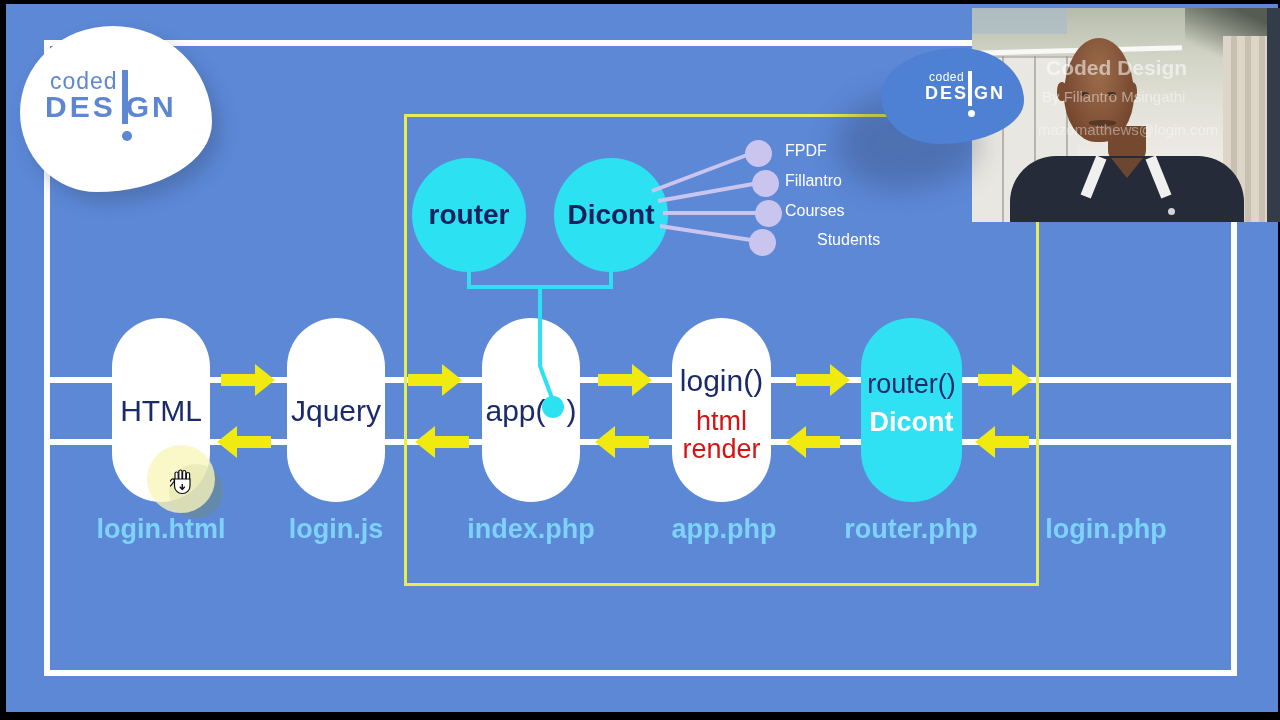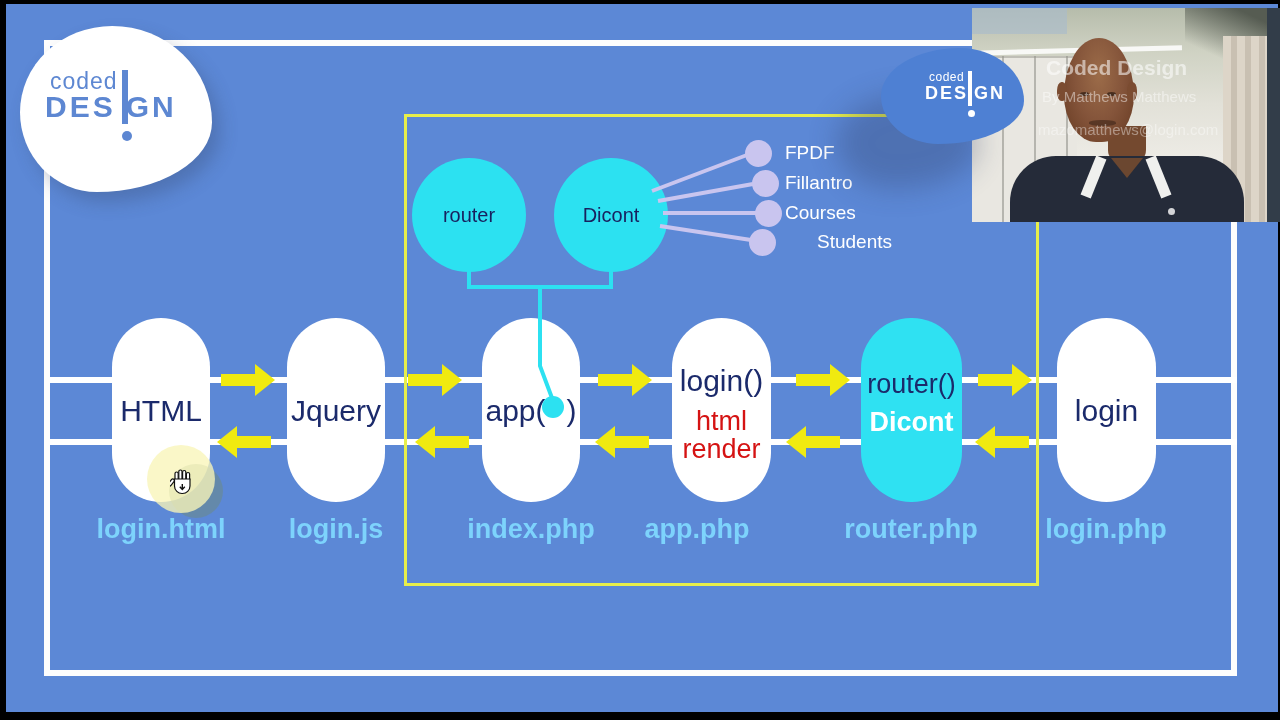--- a/index.html
+++ b/index.html
@@ -31,25 +31,25 @@
   .pill-sub-red{color:#d51313;font-size:27px;font-weight:500;line-height:1.05;}
   .pill-sub-white{color:#ffffff;font-size:27px;font-weight:bold;line-height:1.1;margin-top:8px;}
   .dot-gap{display:inline-block;width:21px;height:21px;}
 
   .file-label{top:514px;width:180px;text-align:center;color:#7dd3fc;font-size:27px;
               font-weight:bold;z-index:4;white-space:nowrap;}
 
   
   .big-circle{top:158px;width:114px;height:114px;border-radius:50%;background:#2ce1f1;
               display:flex;align-items:center;justify-content:center;z-index:4;}
-  .big-circle span{color:#18205e;font-size:20px;}
+  .big-circle span{color:#18205e;font-size:28px;font-weight:bold;}
 
   
   .sat-dot{width:27px;height:27px;border-radius:50%;background:#c9c5ef;z-index:4;}
-  .sat-label{left:785px;color:#ffffff;font-size:19px;z-index:4;white-space:nowrap;}
+  .sat-label{left:785px;color:#ffffff;font-size:16px;z-index:4;white-space:nowrap;}
 
   
   .arrow{z-index:5;}
 
   
   #connector-svg{left:0;top:0;z-index:6;pointer-events:none;}
 
   
   #blob{left:20px;top:26px;width:192px;height:166px;background:#ffffff;z-index:7;
         border-radius:48% 52% 60% 40% / 52% 58% 42% 48%;
@@ -136,28 +136,25 @@
   </div>
   <div class="pill multi abs" style="left:672px;width:99px;padding-top:46px;">
     <div class="pill-title">login()</div>
     <div class="pill-sub-red" style="margin-top:10px;">html</div>
     <div class="pill-sub-red">render</div>
   </div>
   <div class="pill cyan multi abs" style="left:861px;width:101px;padding-top:52px;">
     <div class="pill-title" style="font-size:27px;">router()</div>
     <div class="pill-sub-white">Dicont</div>
   </div>
-  <div class="pill abs" style="left:1057px;width:99px;">
-    <div class="pill-title">login</div>
-  </div>
 
   <div class="file-label abs" style="left:71px;">login.html</div>
   <div class="file-label abs" style="left:246px;">login.js</div>
   <div class="file-label abs" style="left:441px;">index.php</div>
-  <div class="file-label abs" style="left:607px;text-align:center;">app.php</div>
+  <div class="file-label abs" style="left:634px;text-align:center;">app.php</div>
   <div class="file-label abs" style="left:821px;">router.php</div>
   <div class="file-label abs" style="left:1016px;">login.php</div>
 
   <div class="big-circle abs" style="left:412px;">
     <span>router</span>
   </div>
   <div class="big-circle abs" style="left:554px;">
     <span>Dicont</span>
   </div>
 
@@ -246,21 +243,21 @@
     <div id="wc-collar-r" class="abs"></div>
     <div id="wc-chest" class="abs"></div>
     <div id="wc-head" class="abs"></div>
     <div id="wc-ear-l" class="abs"></div>
     <div id="wc-ear-r" class="abs"></div>
     <div id="wc-eye-l" class="abs"></div>
     <div id="wc-eye-r" class="abs"></div>
     <div id="wc-mouth" class="abs"></div>
     <div id="wc-shirtlogo" class="abs"></div>
     <div id="wc-title" class="abs wc-text">Coded Design</div>
-    <div id="wc-byline" class="abs wc-text">By Matthews Matthews</div>
+    <div id="wc-byline" class="abs wc-text">By Fillantro Msingathi</div>
     <div id="wc-email" class="abs wc-text">mazomatthews@login.com</div>
   </div>
 
   <div id="mini-blob" class="abs">
     <span class="abs coded">coded</span>
     <span class="abs design"><span>DES</span><span class="gnpart">GN</span></span>
     <span class="abs bar"></span>
     <span class="abs dotp"></span>
   </div>
 

